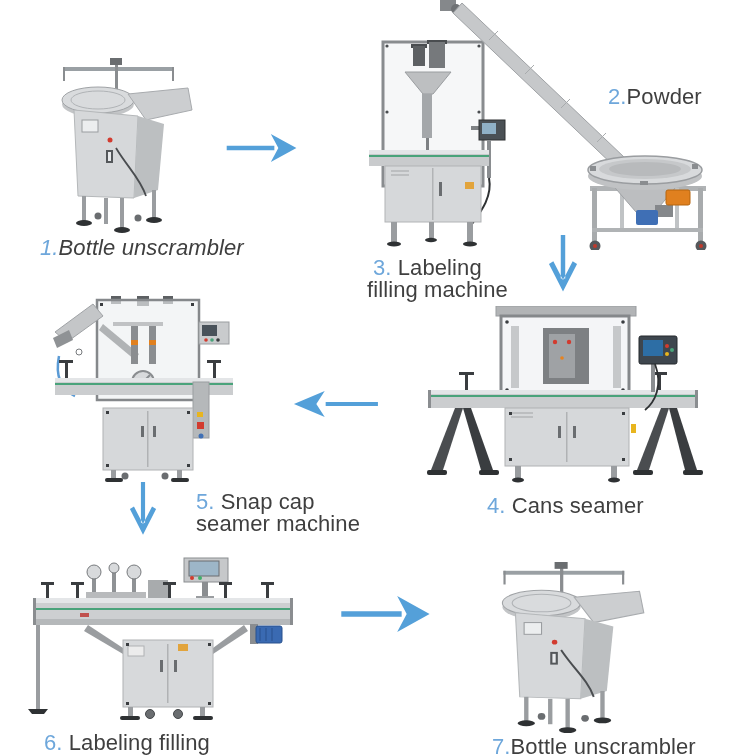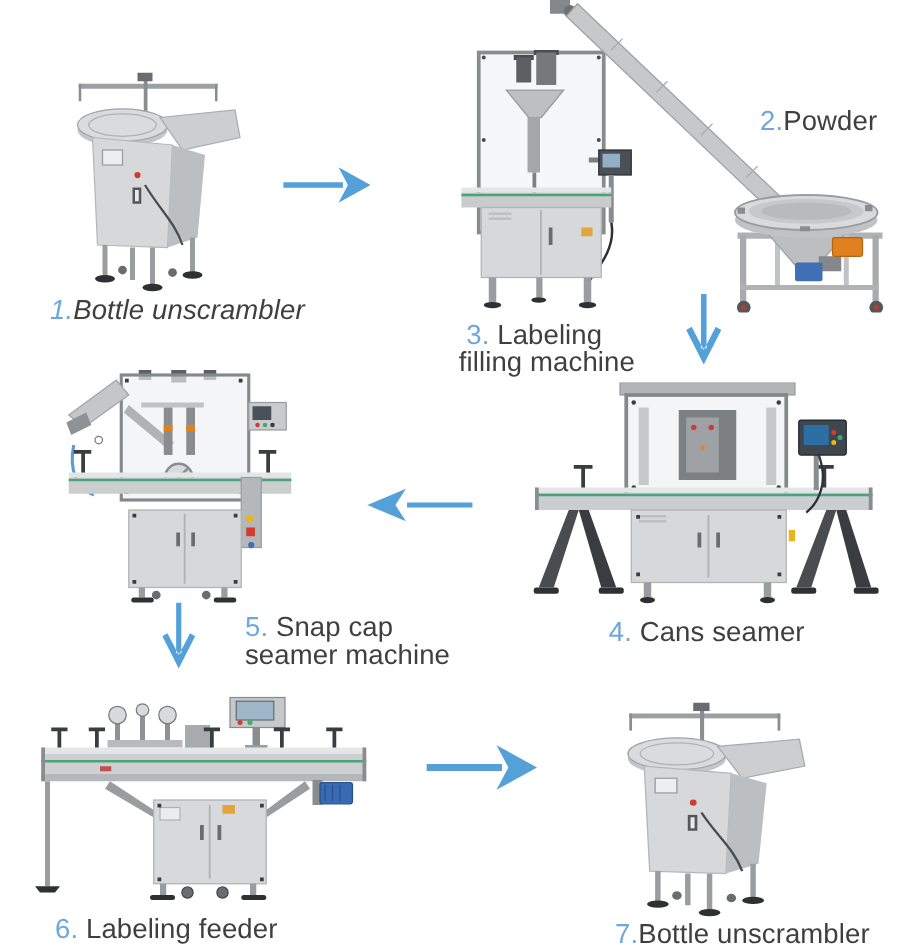--- a/index.html
+++ b/index.html
@@ -342,20 +342,20 @@
     <rect x="62" y="140" width="4" height="30" fill="#9a9da0"></rect>
     <rect x="94" y="132" width="4" height="28" fill="#9a9da0"></rect>
     <circle cx="40" cy="158" r="3.5" fill="#6a6d70"></circle>
     <circle cx="80" cy="160" r="3.5" fill="#6a6d70"></circle>
     <ellipse cx="26" cy="165" rx="8" ry="3" fill="#2e3133"></ellipse>
     <ellipse cx="64" cy="172" rx="8" ry="3" fill="#2e3133"></ellipse>
     <ellipse cx="96" cy="162" rx="8" ry="3" fill="#2e3133"></ellipse>
   </svg>
 
   <div class="step-label" style="left: 44px; top: 732px; width: 180px; color: rgb(63, 63, 63);">
-    <div class="line"><span style="color: rgb(110, 167, 219);">6. </span><span>Labeling feeder</span></div>
+    <div class="line"><span style="color: rgb(110, 167, 219);">6. </span><span>Labeling filling</span></div>
   </div>
 
   <div class="step-label" style="left: 492px; top: 736px; width: 190px; color: rgb(63, 63, 63);">
     <div class="line"><span style="color: rgb(110, 167, 219);">7.</span><span>Bottle unscrambler</span></div>
   </div>
 
 </div>
 
 </body></html>

